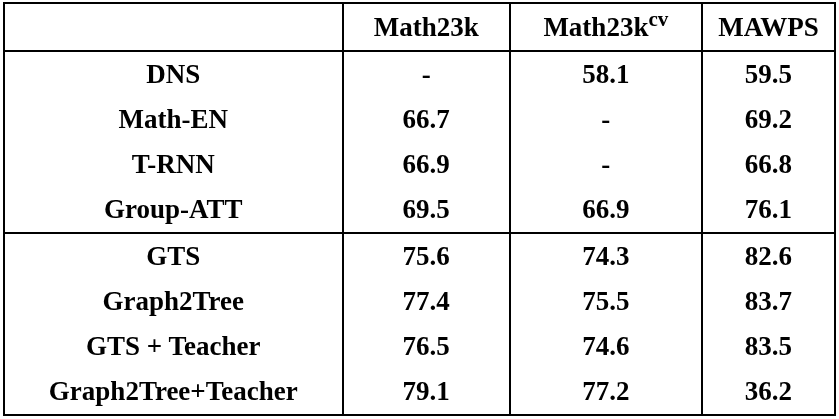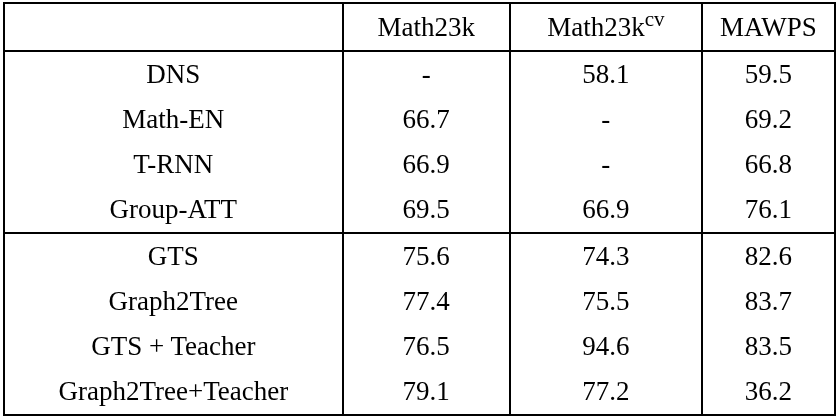--- a/index.html
+++ b/index.html
@@ -24,21 +24,21 @@
   table.results {
     border-collapse: collapse;
     width: 833px;
     height: 414px;
     table-layout: fixed;
   }
   table.results td,
   table.results th {
     text-align: center;
     vertical-align: middle;
-    font-weight: normal;
+    font-weight: bold;
     font-size: 27px;
     line-height: 1.05;
     padding: 0;
     border: 0;
   }
   
   table.results {
     border-left: 2px solid #000;
     border-right: 2px solid #000;
     border-top: 2px solid #000;
@@ -116,21 +116,21 @@
       </tr>
       <tr class="body-row">
         <td class="col-model">Graph2Tree</td>
         <td class="col-a">77.4</td>
         <td class="col-b">75.5</td>
         <td class="col-c">83.7</td>
       </tr>
       <tr class="body-row">
         <td class="col-model">GTS + Teacher</td>
         <td class="col-a">76.5</td>
-        <td class="col-b">94.6</td>
+        <td class="col-b">74.6</td>
         <td class="col-c">83.5</td>
       </tr>
       <tr class="body-row">
         <td class="col-model">Graph2Tree+Teacher</td>
         <td class="col-a bold">79.1</td>
         <td class="col-b bold">77.2</td>
         <td class="col-c bold">36.2</td>
       </tr>
     </tbody>
   </table>

